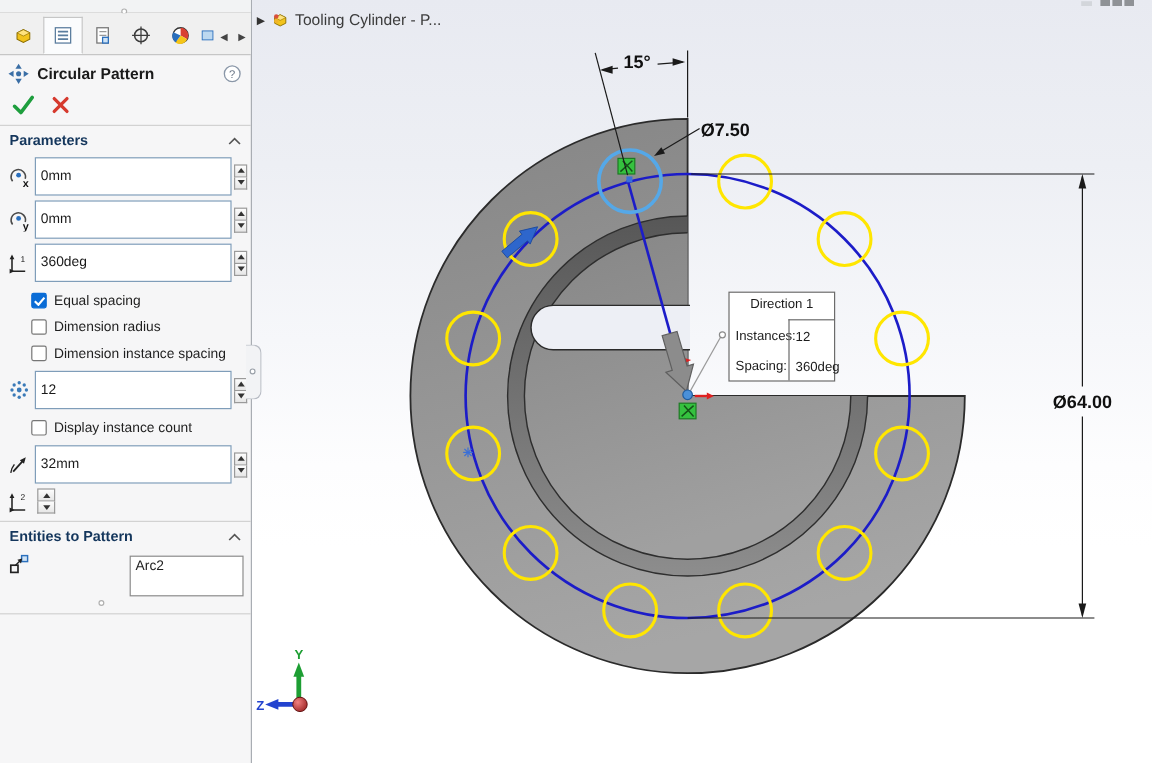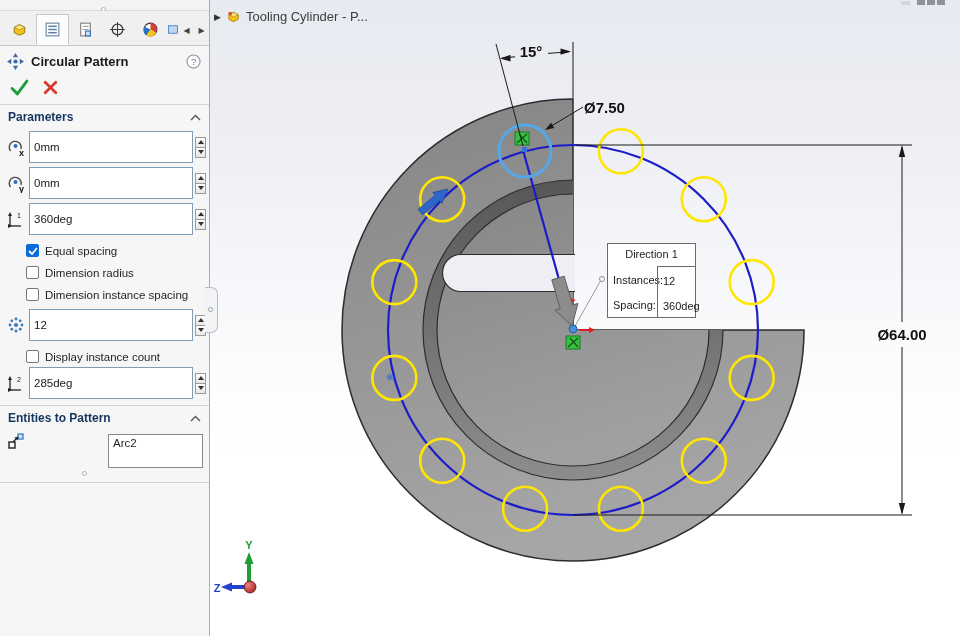--- a/index.html
+++ b/index.html
@@ -419,32 +419,49 @@
             <span class="tri-dn"></span>
           </span>
       </span>
     </div>
 
     <div class="cbrow">
       <span class="cb"></span>
       <span>Display instance count</span>
     </div>
 
+    <div class="row" style="margin-top:8px;">
+      <span class="rowicon">
+        <svg width="20" height="20" viewBox="0 0 20 20">
+          <line x1="5" y1="16" x2="14" y2="6" stroke="#222" stroke-width="1.5"></line>
+          <polygon points="15.5,4 10.5,6.5 14,9.5" fill="#222"></polygon>
+          <path d="M3,17 A14,14 0 0 1 6,10" fill="none" stroke="#222" stroke-width="1.2"></path>
+        </svg>
+      </span>
+      <input class="field" readonly="" value="32mm" style="">
+      <span class="spin">
+        <span class="spin-btn">
+            <span class="tri-up"></span>
+          </span>
+          <span class="spin-btn">
+            <span class="tri-dn"></span>
+          </span>
+      </span>
+    </div>
 
     <div class="row">
       <span class="rowicon">
         <svg width="20" height="20" viewBox="0 0 20 20">
           <line x1="4" y1="17" x2="4" y2="5" stroke="#222" stroke-width="1.3"></line>
           <line x1="4" y1="17" x2="15" y2="17" stroke="#222" stroke-width="1.3"></line>
           <polygon points="4,3 2,7 6,7" fill="#222"></polygon>
             <polygon points="2,15 2,19 6,17" fill="#222"></polygon>
           <text x="11" y="9" font-size="7" fill="#111" font-family="Liberation Sans, sans-serif">2</text>
         </svg>
       </span>
-      <input class="field" readonly="" value="285deg" style="">
       <span class="spin">
         <span class="spin-btn">
             <span class="tri-up"></span>
           </span>
           <span class="spin-btn">
             <span class="tri-dn"></span>
           </span>
       </span>
     </div>
 

